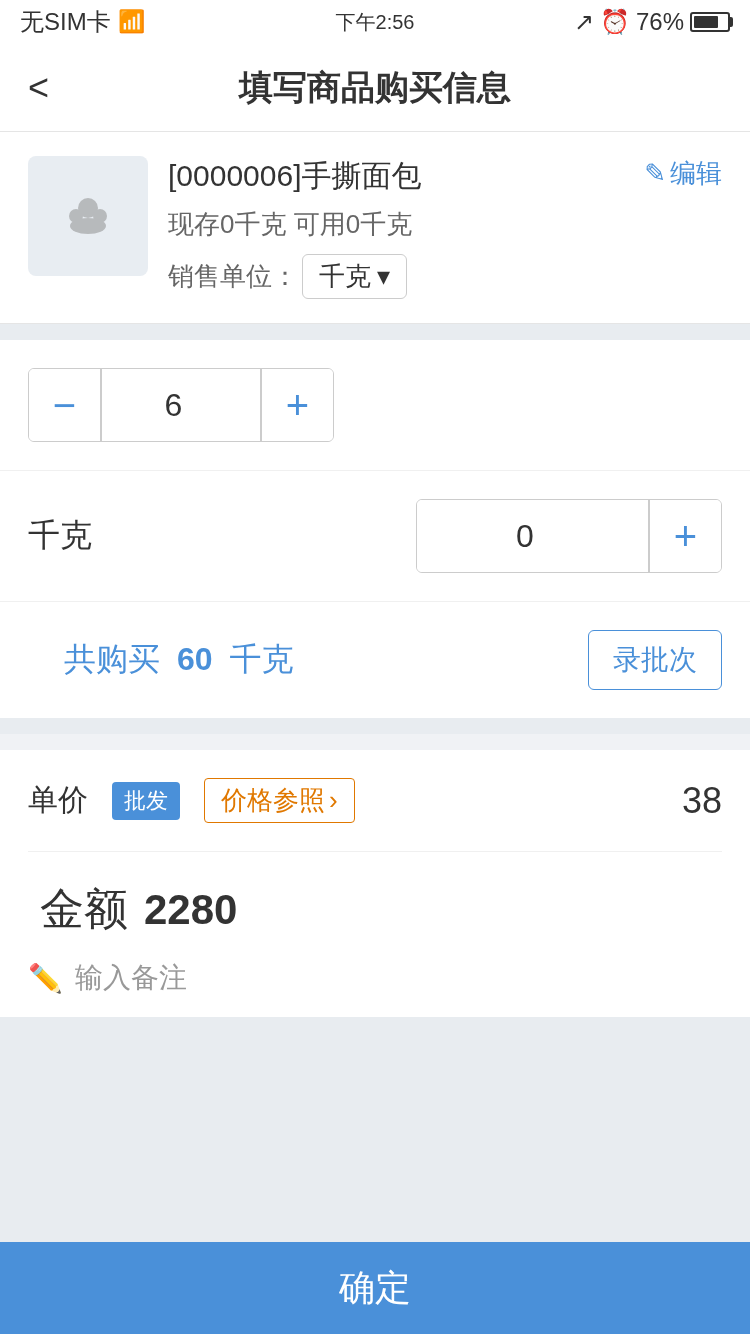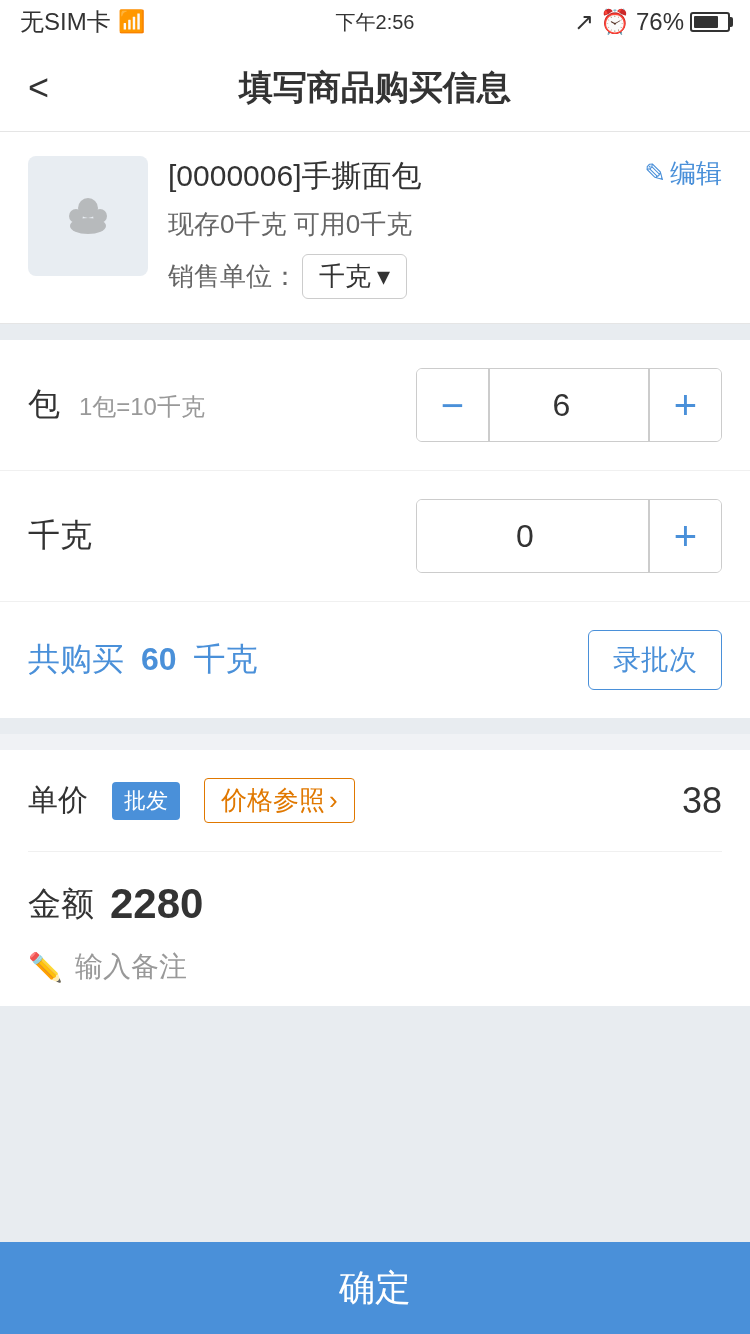--- a/index.html
+++ b/index.html
@@ -178,21 +178,21 @@
     }
 
     
     .total-row {
       display: flex;
       align-items: center;
       justify-content: space-between;
       padding: 28px 28px;
       background: #fff;
     }
-    .total-text { font-size: 32px; color: #333; }
+    .total-text { font-size: 32px; color: #333; margin-left: 36px; }
     .total-text span { color: #4a90d9; }
     .batch-btn {
       border: 1px solid #4a90d9;
       border-radius: 6px;
       padding: 10px 24px;
       font-size: 28px;
       color: #4a90d9;
       background: #fff;
       cursor: pointer;
     }
@@ -240,21 +240,21 @@
     .amount-section {
       background: #fff;
       padding: 28px 28px 20px;
     }
     .amount-row {
       display: flex;
       align-items: center;
       gap: 16px;
       margin-bottom: 20px;
     }
-    .amount-label { font-size: 33px; color: #333; }
+    .amount-label { font-size: 44px; color: #333; margin-left: 12px; }
     .amount-value { font-size: 42px; font-weight: 600; color: #333; }
     .remark-row {
       display: flex;
       align-items: center;
       gap: 12px;
       color: #999;
     }
     .remark-icon { font-size: 28px; }
     .remark-text { font-size: 28px; color: #999; }
 
@@ -342,24 +342,20 @@
         <span>✎</span>
         <span>编辑</span>
       </span>
     </div>
 
     <div class="separator"></div>
 
     <div class="input-section">
 
       <div class="input-row">
-        <span class="input-label">
-          <span>包</span>
-          <span class="input-hint">1包=10千克</span>
-        </span>
         <div class="quantity-control">
           <button class="qty-btn qty-btn-minus">−</button>
           <input class="qty-input" type="number" value="6" style="">
           <button class="qty-btn qty-btn-plus">+</button>
         </div>
       </div>
 
       <div class="input-row">
         <span class="input-label">千克</span>
         <div class="quantity-control-nomin">

